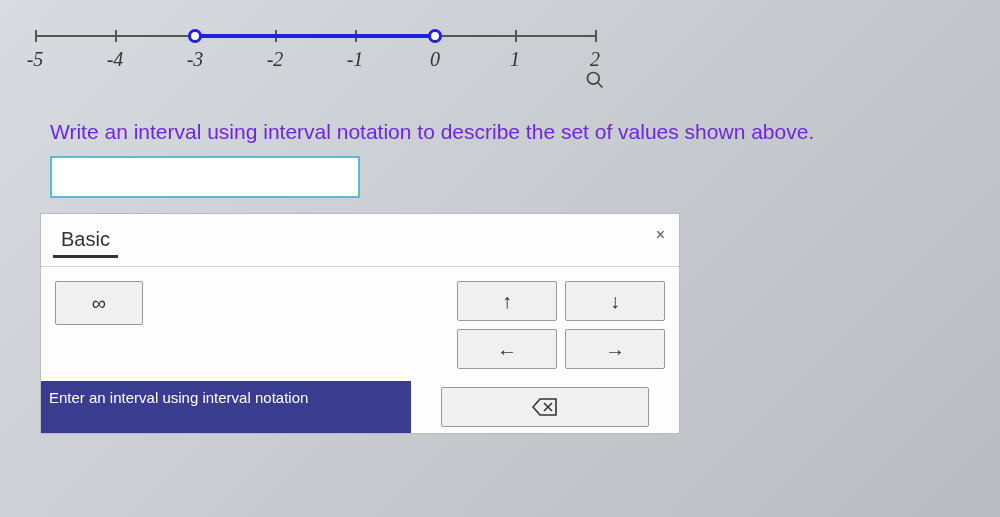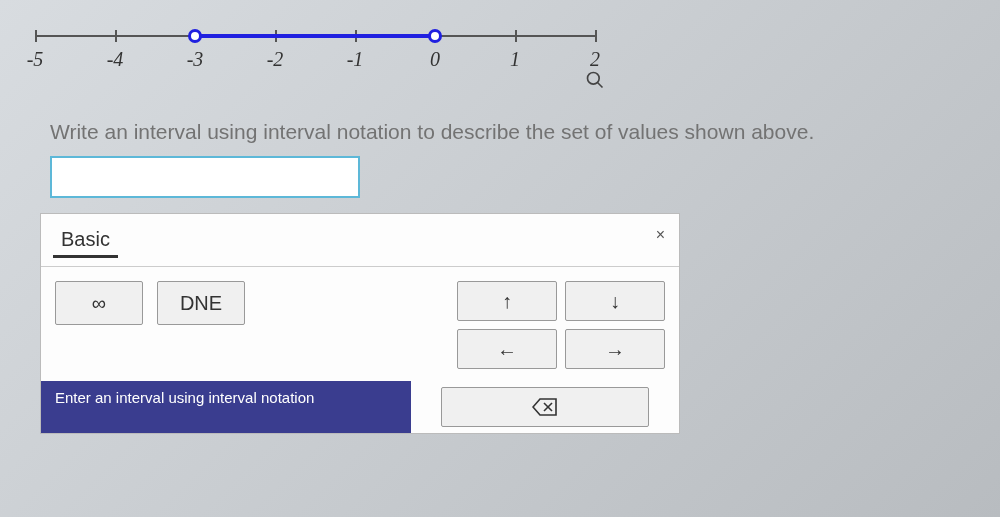--- a/index.html
+++ b/index.html
@@ -69,21 +69,21 @@
       cursor: pointer;
     }
     .magnify-icon svg {
       width: 100%;
       height: 100%;
       stroke: #444;
       fill: none;
     }
     .question-text {
       font-size: 21px;
-      color: #737373;
+      color: #6d28d9;
       margin-top: 40px;
       margin-left: 30px;
     }
     .answer-input {
       width: 310px;
       height: 42px;
       border: 2px solid #5db8d8;
       background: #fff;
       margin-left: 30px;
       margin-top: 12px;
@@ -158,21 +158,21 @@
       width: 100px;
       height: 40px;
     }
     .keypad-footer {
       display: flex;
       align-items: stretch;
     }
     .footer-hint {
       background: #3a3d8f;
       color: #fff;
-      padding: 8px 14px;
+      padding: 8px 8px;
       flex: 0 0 370px;
       font-size: 15px;
       line-height: 1.25;
     }
     .footer-right {
       flex: 1;
       display: flex;
       align-items: center;
       justify-content: center;
       padding: 6px;
@@ -226,21 +226,20 @@
 <input type="text" class="answer-input" value="" style="">
 
 <div class="keypad">
   <div class="keypad-tabs">
     <div class="keypad-tab active">Basic</div>
     <div class="keypad-close">×</div>
   </div>
   <div class="keypad-body">
     <div class="keypad-left">
       <div class="key-btn sm">∞</div>
-      <div class="key-btn sm">DNE</div>
     </div>
     <div class="keypad-right">
       <div class="key-btn nav">↑</div>
       <div class="key-btn nav">↓</div>
       <div class="key-btn nav">←</div>
       <div class="key-btn nav">→</div>
     </div>
   </div>
   <div class="keypad-footer">
     <div class="footer-hint">

